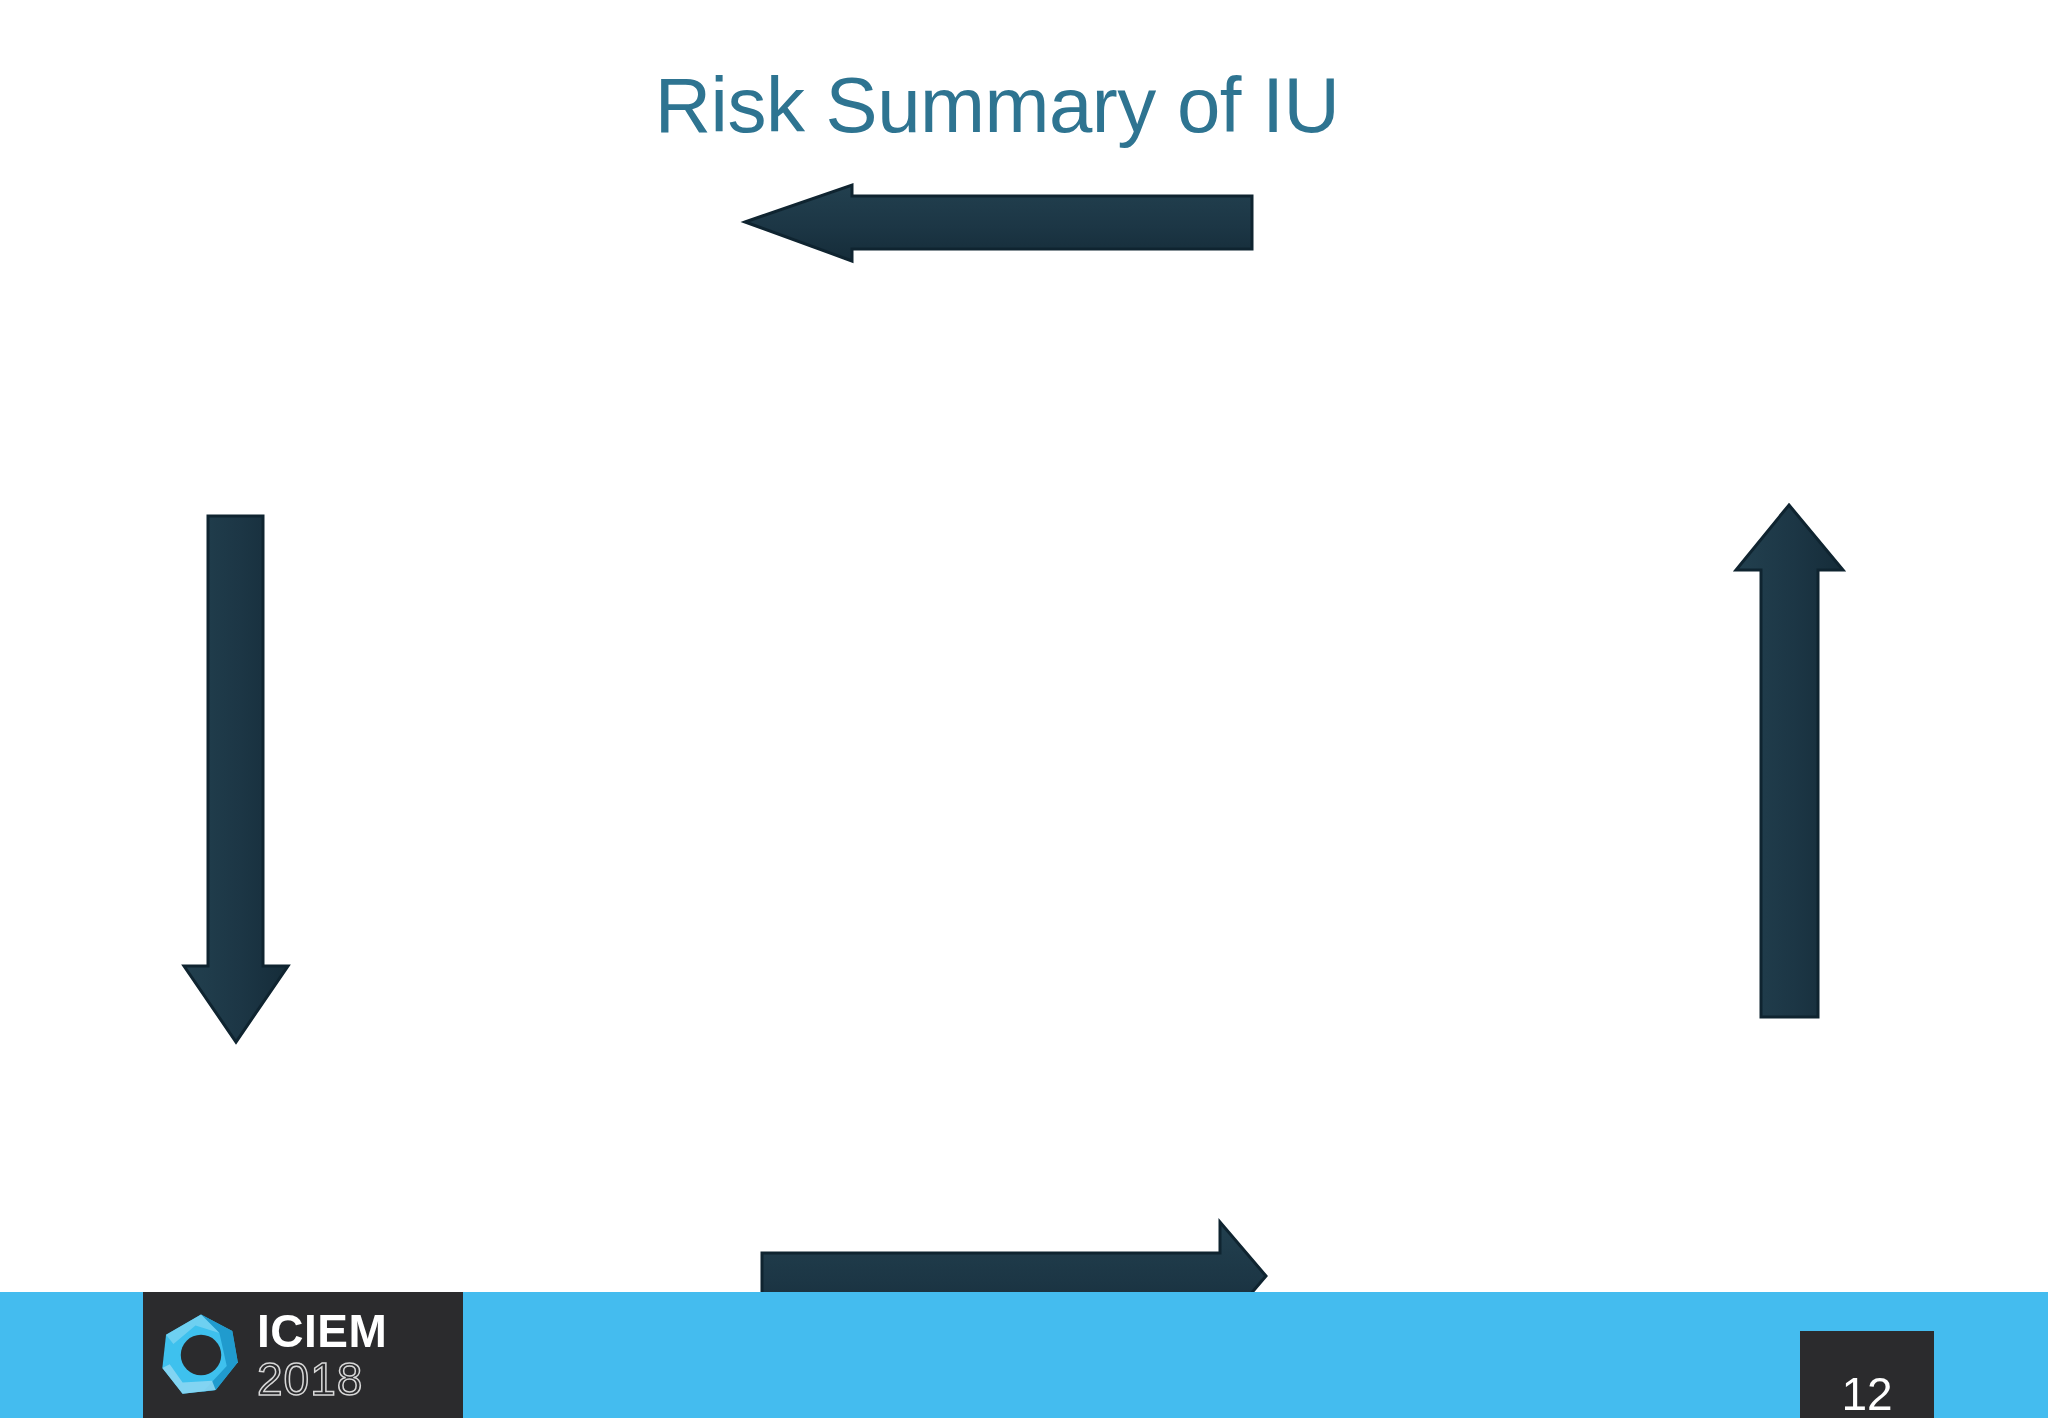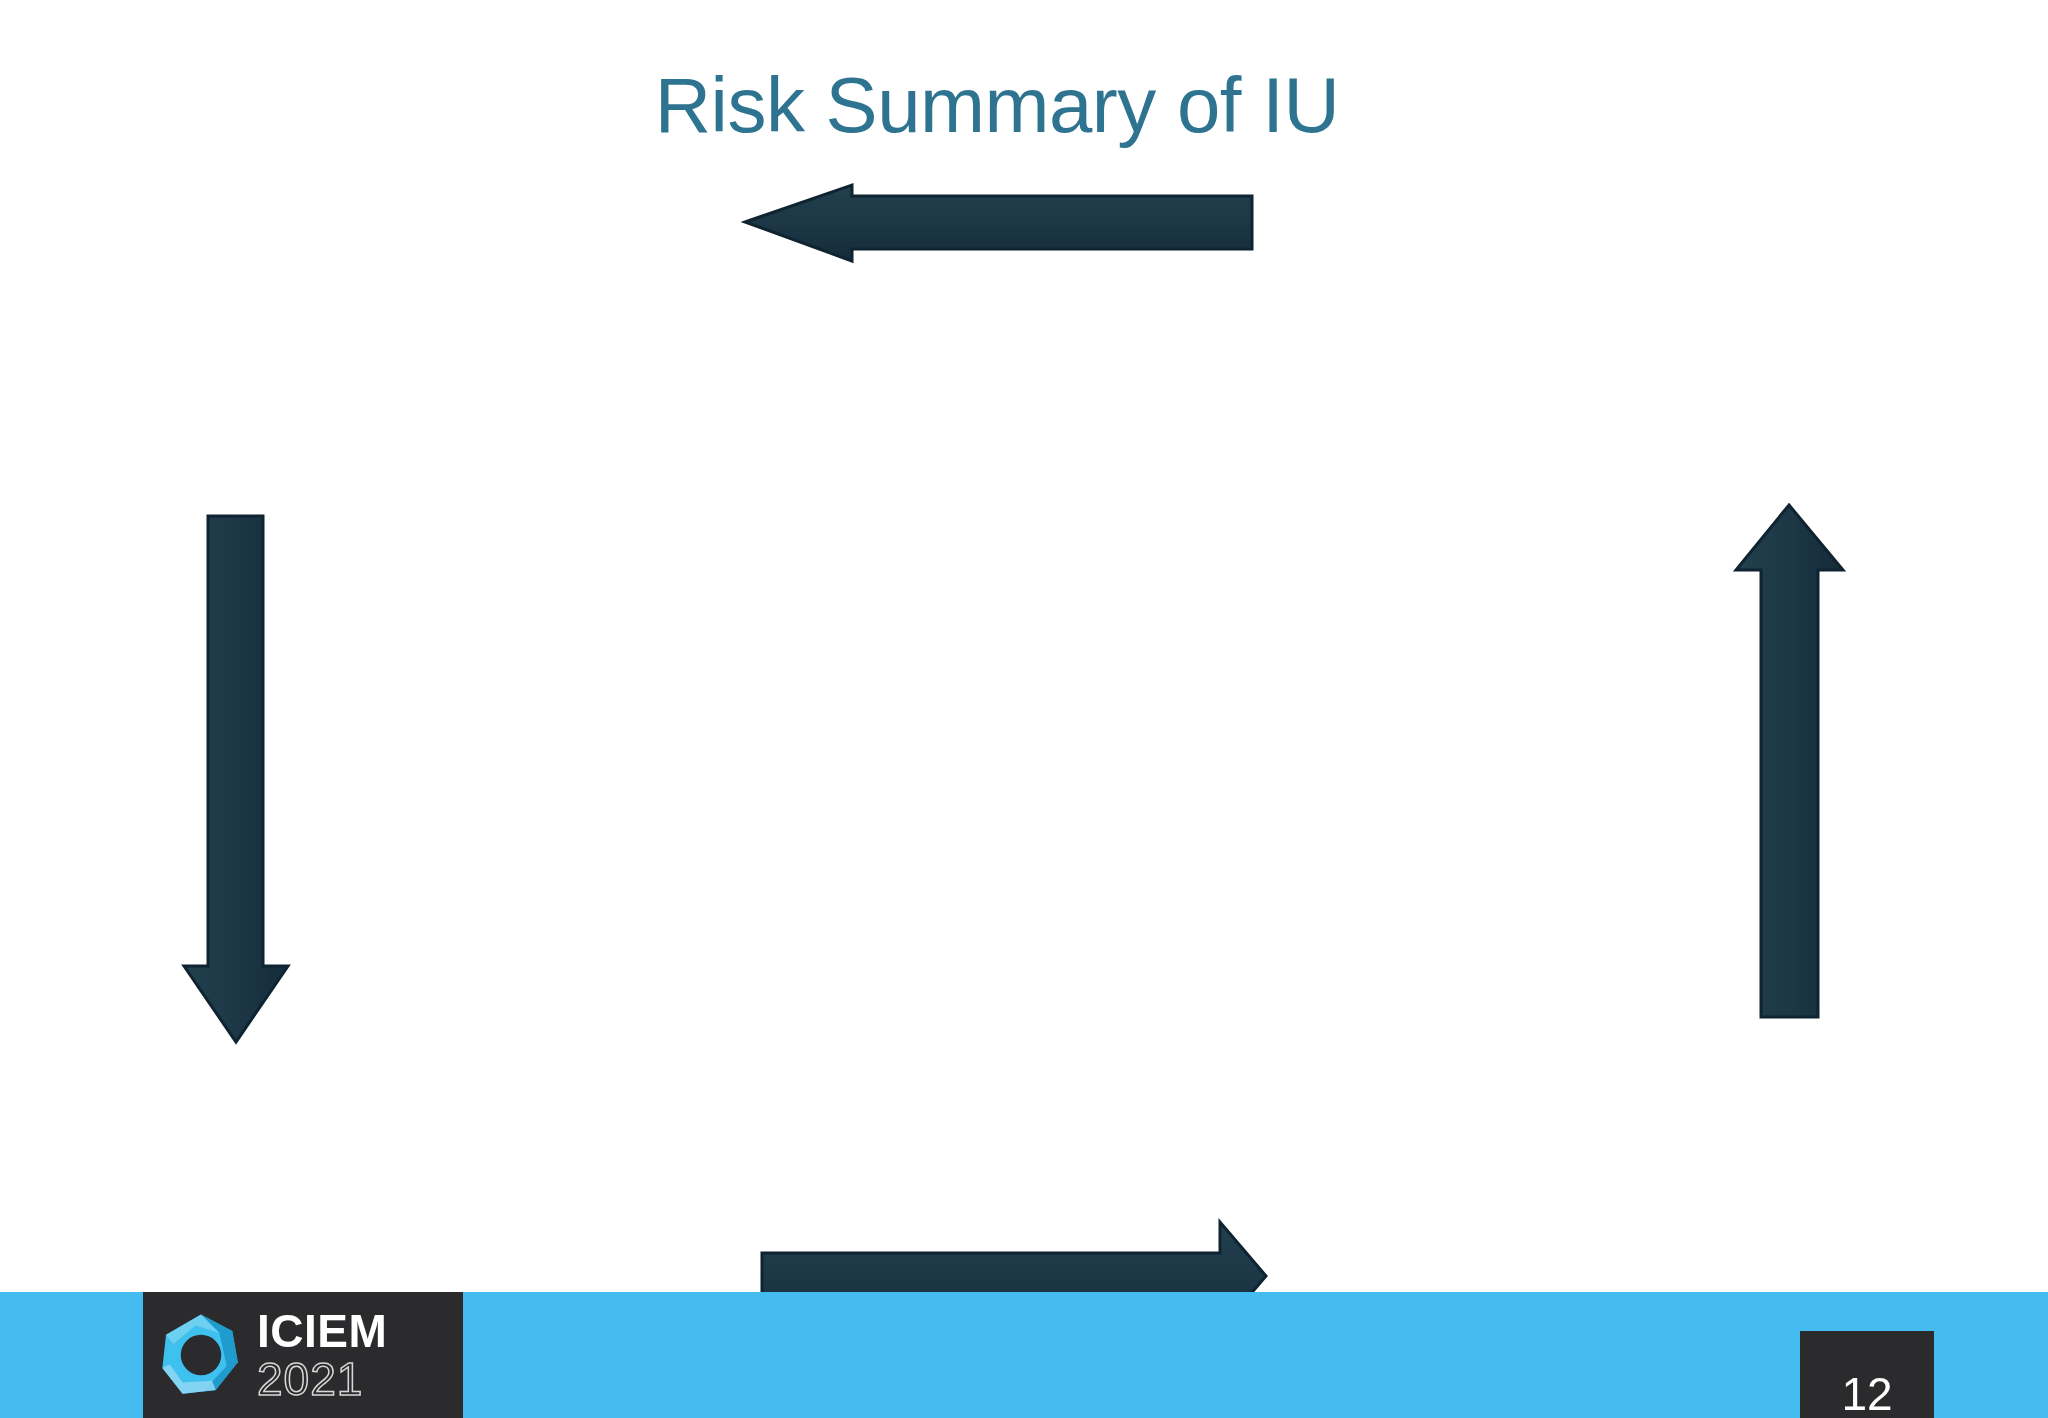--- a/index.html
+++ b/index.html
@@ -171,21 +171,21 @@
           <path d="M50 6 L84 24 L90 58 L66 88 L30 92 L8 64 L12 28 Z" fill="#3EC1EE"></path>
           <path d="M50 6 L84 24 L90 58 L66 88 L52 90 L78 62 L70 26 Z" fill="#1B94C8" opacity="0.85"></path>
           <path d="M8 64 L30 92 L66 88 L62 78 L30 80 L16 60 Z" fill="#8AD6F2" opacity="0.9"></path>
           <path d="M12 28 L50 6 L70 26 L44 18 L20 38 Z" fill="#7FD4F2" opacity="0.75"></path>
           <circle cx="50" cy="50" r="22" fill="#2B2B2D"></circle>
         </g>
       </svg>
     </div>
     <div id="logo-text">
       <span id="logo-name">ICIEM</span>
-      <span id="logo-year">2021</span>
+      <span id="logo-year">2018</span>
     </div>
   </div>
 
   <div id="page-number-box">
     <span id="page-number-text">12</span>
   </div>
 
 </div>
 
 </body></html>

